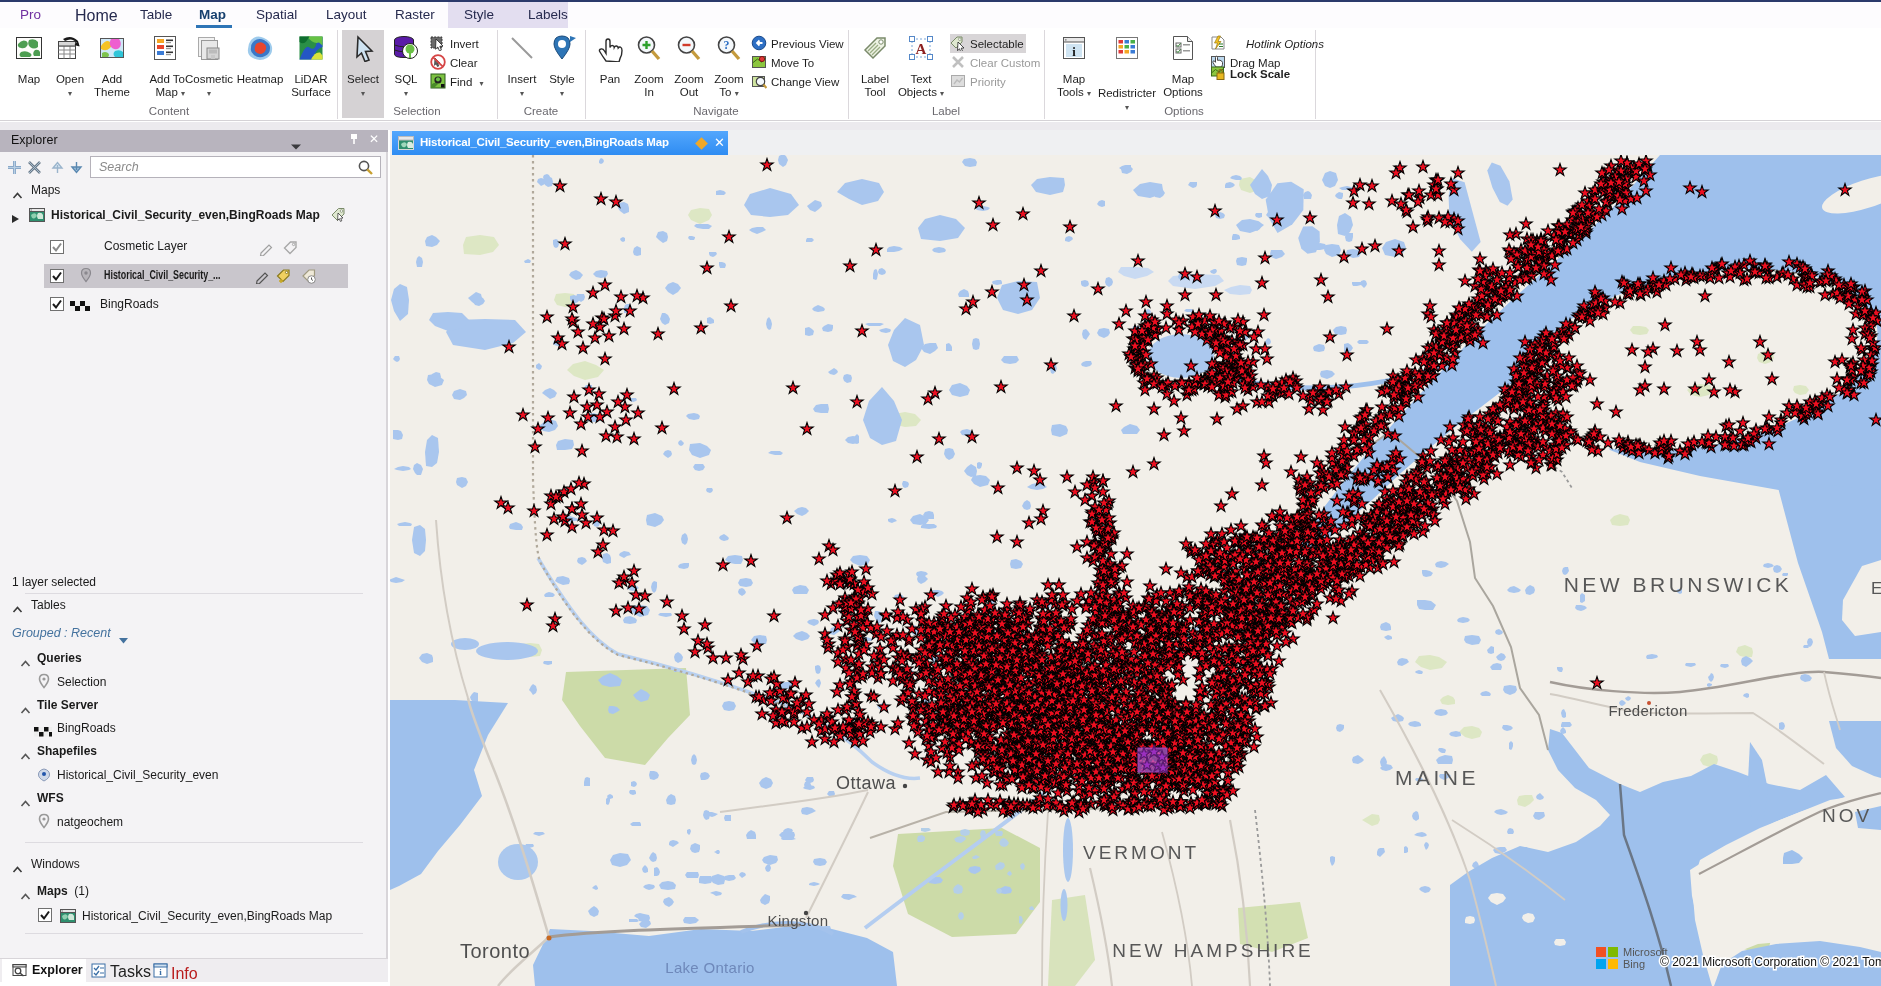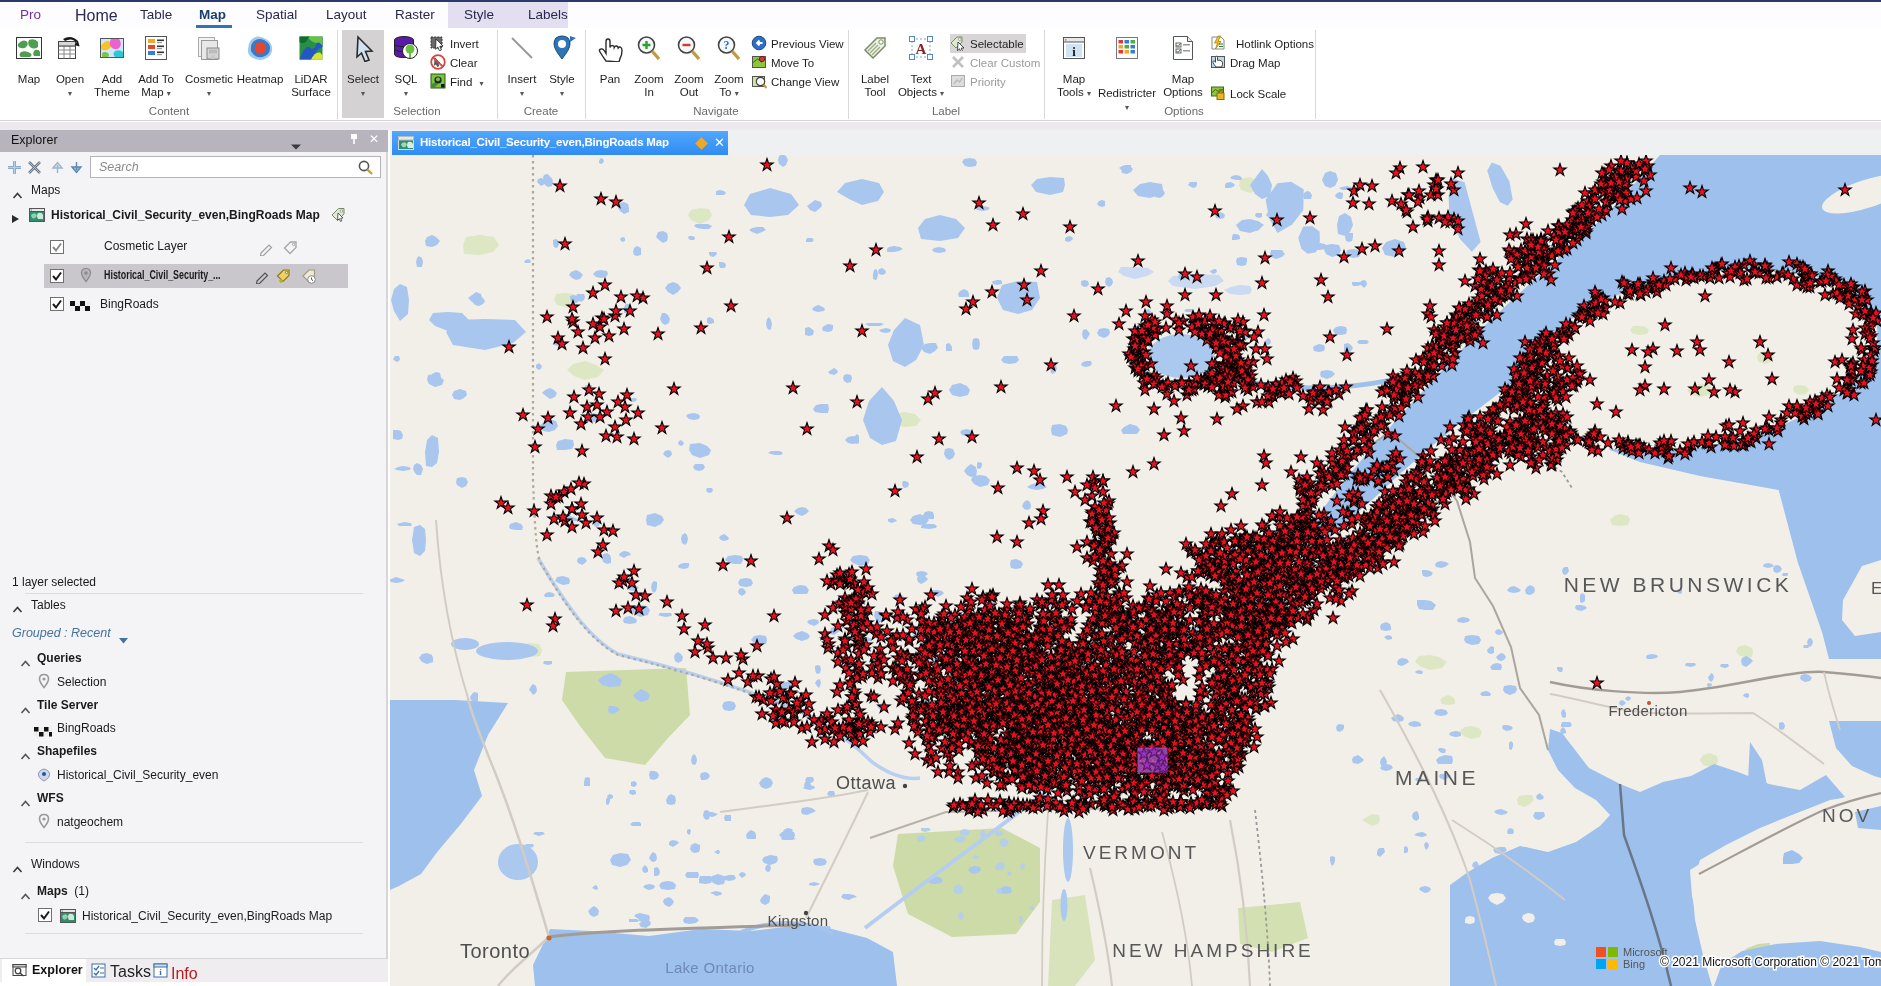--- a/index.html
+++ b/index.html
@@ -67,21 +67,21 @@
     <div style="position:absolute;left:89px;top:2px;width:46px;height:88px;text-align:center;">
       <div style="position:absolute;left:0;right:0;top:4px;height:30px;"><svg width="28" height="28" viewBox="0 0 28 28" style="">
           <rect x="2.5" y="4.5" width="23" height="19" fill="#cfe8f7" stroke="#555"></rect>
           <path d="M3 12 q5 -7 9 -4 q3 3 0 6 q-4 4 -9 1z" fill="#f5c324"></path>
           <path d="M13 5 l8 0 q3 4 1 8 q-3 4 -8 1 q-4 -4 -1 -9z" fill="#ee5fd0"></path>
           <path d="M17 17 q5 -2 8 1 l0 5 -8 0 q-3 -3 0 -6z" fill="#30c5d8"></path>
           <path d="M4 19 q3 -2 6 0 q2 2 0 4 l-6 0z" fill="#7ec34d"></path>
         </svg></div>
       <div class="blab" style="position:absolute;left:-6px;right:-6px;top:41px;">Add<br>Theme</div>
     </div>
-    <div style="position:absolute;left:133px;top:2px;width:46px;height:88px;text-align:center;">
+    <div style="position:absolute;left:133px;top:2px;width:46px;height:88px;text-align:right;">
       <div style="position:absolute;left:0;right:0;top:4px;height:30px;"><svg width="28" height="28" viewBox="0 0 28 28" style="">
           <rect x="3.5" y="2.5" width="21" height="23" fill="#fff" stroke="#555"></rect>
           <rect x="6" y="5" width="7" height="4" fill="#f5a623"></rect>
           <rect x="15" y="5.5" width="7" height="1.6" fill="#333"></rect>
           <rect x="15" y="8" width="5" height="1.2" fill="#999"></rect>
           <rect x="6" y="11" width="7" height="4" fill="#e8452c"></rect>
           <rect x="15" y="11.5" width="7" height="1.6" fill="#333"></rect>
           <rect x="15" y="14" width="5" height="1.2" fill="#999"></rect>
           <rect x="6" y="17" width="7" height="4" fill="#3a7bd5"></rect>
           <rect x="15" y="17.5" width="7" height="1.6" fill="#333"></rect>
@@ -274,26 +274,26 @@
           <rect x="7" y="15" width="5" height="4" fill="#fff" stroke="#666"></rect>
           <path d="M7.5 17 l1.5 1.5 2.5 -3" stroke="#2a7a2a" fill="none"></path>
           <rect x="14" y="16" width="7" height="1.5" fill="#999"></rect>
         </svg></div>
       <div class="blab" style="position:absolute;left:-6px;right:-6px;top:41px;">Map<br>Options</div>
     </div>
     <div style="position:absolute;left:1210px;top:6px;height:19px;white-space:nowrap;"><svg width="16" height="16" viewBox="0 0 16 16" style="vertical-align:-3px;">
         <path d="M2 2 h9 l3 3 v9 h-12z" fill="#fff" stroke="#888"></path>
         <path d="M8 1 L4.5 8 L7.5 8 L5.5 14 L11 6.5 L8 6.5 L10.5 1z" fill="#f5c324" stroke="#9a7a10" stroke-width="0.7"></path>
         <path d="M9 9 l4 0 M9 11.5 l4 0" stroke="#2a7a2a" stroke-width="1.2"></path>
-      </svg><span style="font-size:11.5px;color:#1e1e1e;margin-left:10px;">Hotlink Options</span></div>
+      </svg><span style="font-size:11.5px;color:#1e1e1e;margin-left:20px;font-style:italic;">Hotlink Options</span></div>
     <div style="position:absolute;left:1210px;top:25px;height:19px;white-space:nowrap;"><svg width="16" height="16" viewBox="0 0 16 16" style="vertical-align:-3px;">
         <rect x="1.5" y="2.5" width="13" height="11" fill="#bcd8ee" stroke="#555"></rect>
         <path d="M6 13 q-2 -2.5 -3 -4.5 q-0.5 -1.5 0.8 -1.6 q1 0 1.7 1.4 l0 -4.8 q0 -1.3 1 -1.3 q1 0 1 1.3 l0 2.8 q2.8 -0.6 4.2 0.8 q1.2 1.2 0.8 3.2 l-0.8 2.7z" fill="#fff" stroke="#333" stroke-width="0.9"></path>
       </svg><span style="font-size:11.5px;color:#1e1e1e;margin-left:4px;">Drag Map</span></div>
-    <div style="position:absolute;left:1210px;top:56px;height:19px;white-space:nowrap;"><svg width="16" height="16" viewBox="0 0 16 16" style="vertical-align:-3px;">
+    <div style="position:absolute;left:1210px;top:36px;height:19px;white-space:nowrap;font-weight:bold;"><svg width="16" height="16" viewBox="0 0 16 16" style="vertical-align:-3px;">
         <rect x="1.5" y="2" width="12" height="9" fill="#8cc63f" stroke="#3a6a1a"></rect>
         <path d="M1.5 8 l4 -3.5 3.5 2.5 4 -3" stroke="#3a6a1a" fill="none"></path>
         <rect x="7" y="8" width="7" height="6.5" fill="#e8b820" stroke="#8a6a10"></rect>
         <path d="M8.8 8 v-1.6 q0 -1.8 1.7 -1.8 q1.7 0 1.7 1.8 V8" fill="none" stroke="#8a6a10" stroke-width="1.2"></path>
       </svg><span style="font-size:11.5px;color:#1e1e1e;margin-left:4px;">Lock Scale</span></div>
   </div>
 <div id="midstrip"></div>
 <div id="explorer">
     <div id="exphead"><span style="margin-left:11px;font-size:12.5px;color:#111;">Explorer</span><span style="position:absolute;left:290px;top:7px;"><svg width="12" height="8" viewBox="0 0 12 8" style="">
           <path d="M1 1.5 L6 6.5 L11 1.5z" fill="#3a3a3e"></path>

